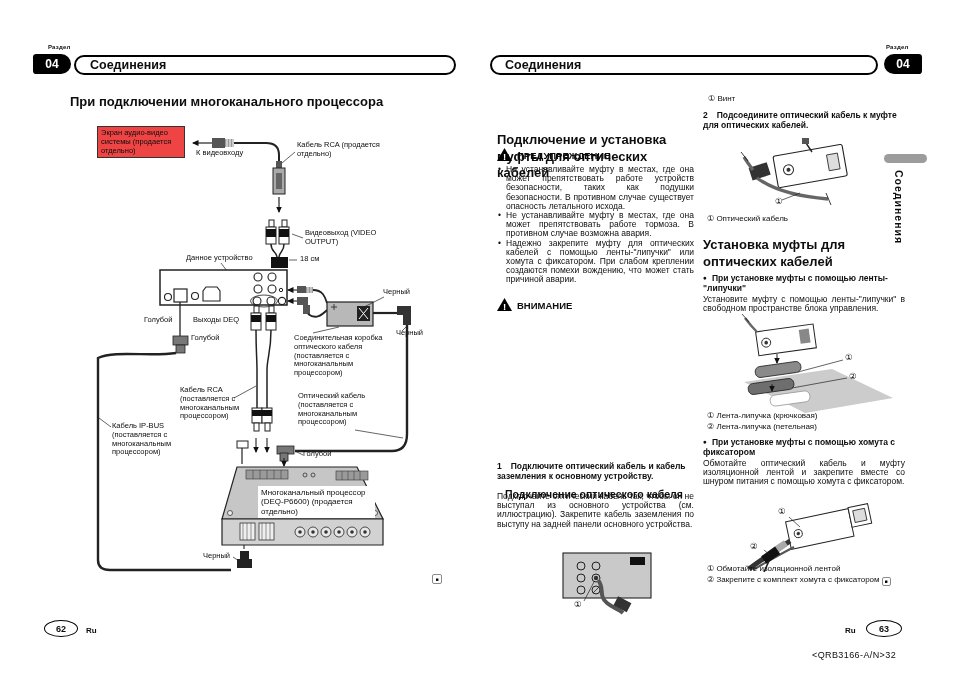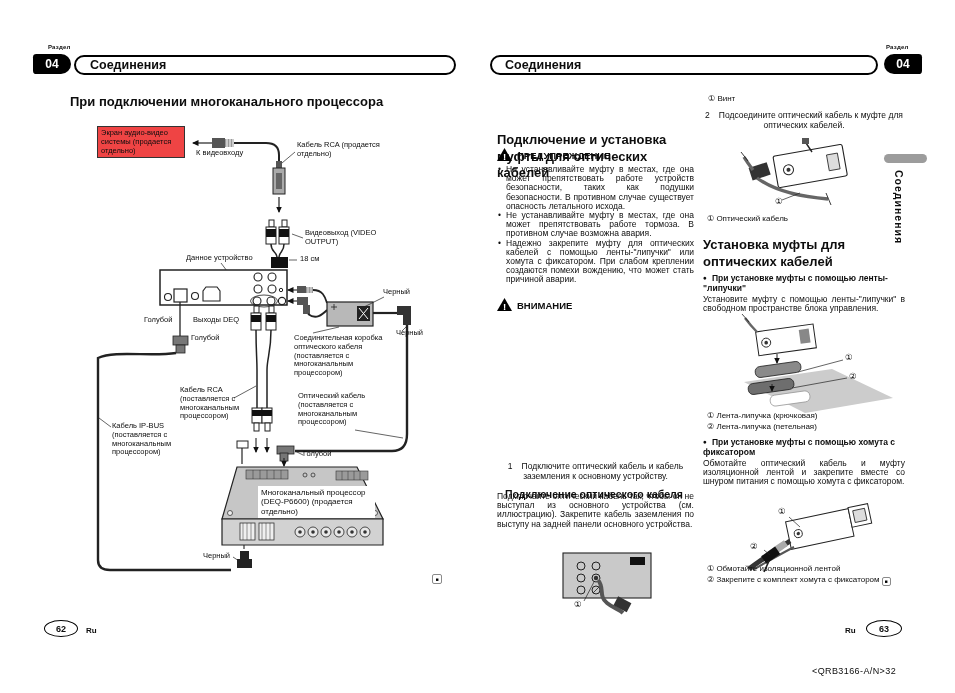--- a/index.html
+++ b/index.html
@@ -15,21 +15,21 @@
     display:flex; align-items:center; justify-content:center;
   }
   .banner {
     position:absolute; border:2px solid #000; border-radius:11px; background:#fff;
     display:flex; align-items:center; font-weight:bold; font-size:12.5px;
   }
   .h1 { position:absolute; font-weight:bold; font-size:13px; }
   .h2 { position:absolute; font-weight:bold; font-size:13px; line-height:16.5px; }
   .h3 { position:absolute; font-weight:bold; font-size:10.5px; }
   .body { position:absolute; font-size:8.5px; line-height:9.2px; text-align:justify; }
-  .stepbold { position:absolute; font-weight:normal; font-size:8.5px; line-height:9.6px;text-align:center; }
+  .stepbold { position:absolute; font-weight:bold; font-size:8.5px; line-height:9.6px; }
   .stepnum { display:inline-block; padding-right:9px; }
   .blist { list-style:none; }
   .blist li { position:relative; padding-left:9px; margin:0; }
   .blist li::before { content:"•"; position:absolute; left:1px; top:0; }
   .warnhead { position:absolute; display:flex; align-items:flex-end; gap:5px; font-weight:bold; font-size:9.5px; }
   .dotted { position:absolute; font-weight:bold; font-size:8.5px; line-height:9.6px; }
   .dotted::before { content:"\25CF"; font-size:6.5px; margin-right:5px; position:relative; top:-1px; }
   .note { position:absolute; font-size:8px; line-height:9.5px; }
   .lbl { position:absolute; font-size:7.5px; line-height:8.8px; }
   .graybox { background:#ef4444; border:1px solid #333; padding:2px 3px; }
@@ -362,13 +362,13 @@
 <div class="note" style="left:707px; top:564px;">① Обмотайте изоляционной лентой</div>
 <div class="note" style="left:707px; top:575px; width:185px;">
   <span>② Закрепите с комплект хомута с фиксатором</span><span class="endmark-inline">■</span>
 </div>
 
 <div class="vtab-bar" style="left:884px; top:154px; width:43px; height:9px;"></div>
 <div class="vtab" style="left:893px; top:170px; height:95px;">Соединения</div>
 
 <div class="ru" style="left:845px; top:626px;">Ru</div>
 <div class="oval" style="left:866px; top:620px; width:36px; height:17px;">63</div>
-<div class="code" style="left:812px; top:666px;text-align:center;">&lt;QRB3166-A/N&gt;32</div>
+<div class="code" style="left:812px; top:650px;text-align:center;">&lt;QRB3166-A/N&gt;32</div>
 
 </body></html>

